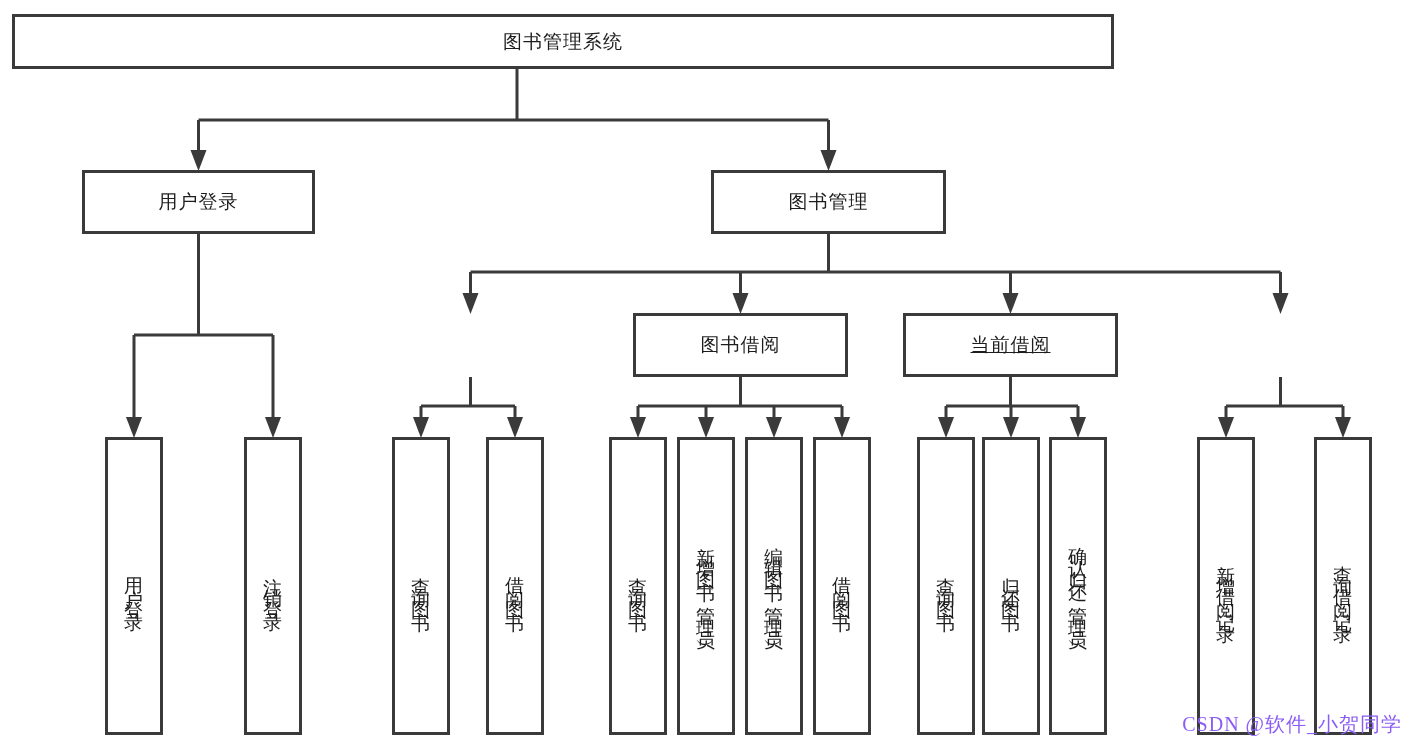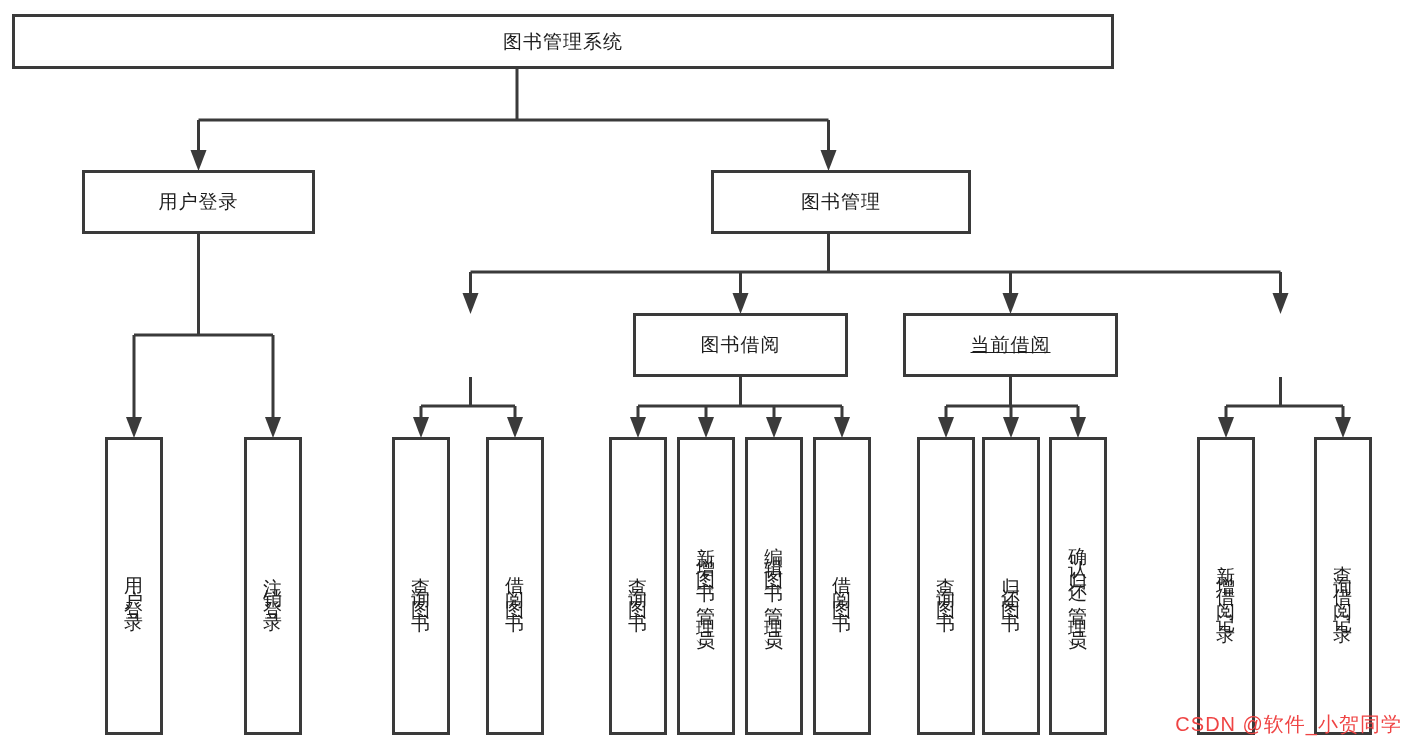--- a/index.html
+++ b/index.html
@@ -14,21 +14,21 @@
     border:3px solid #3a3a3a;background:#ffffff;
     display:flex;align-items:center;justify-content:center;
     color:#1d1d1d;font-size:19px;letter-spacing:1px;
   }
   .vbox span{
     writing-mode:vertical-rl;text-orientation:mixed;
     line-height:1;letter-spacing:12px;font-size:19px;color:#1d1d1d;
   }
   .watermark{
     position:absolute;z-index:5;right:3px;top:711px;
-    color:#ef4444;font-size:20px;letter-spacing:1px;white-space:nowrap;
+    color:#8b5cf6;font-size:20px;letter-spacing:1px;white-space:nowrap;font-family:Liberation Serif, serif;
   }
 </style>
 </head>
 <body>
 
 <div id="canvas">
 
   <svg id="wires" width="1405" height="747" viewBox="0 0 1405 747">
     <g stroke="#3a3a3a" stroke-width="3" fill="none">
       <path d="M517 68 V120 M198.5 120 H828.5 M198.5 120 V152 M828.5 120 V152"></path>
@@ -62,21 +62,21 @@
     </g>
   </svg>
 
   <div class="box" style="left:12px;top:14px;width:1102px;height:55px;">
     <span>图书管理系统</span>
   </div>
 
   <div class="box" style="left:82px;top:170px;width:233px;height:64px;">
     <span>用户登录</span>
   </div>
-  <div class="box" style="left:711px;top:170px;width:260px;height:64px;">
+  <div class="box" style="left:711px;top:170px;width:235px;height:64px;">
     <span>图书管理</span>
   </div>
 
   <div class="box" style="left:633px;top:313px;width:215px;height:64px;text-align:center;">
     <span>图书借阅</span>
   </div>
   <div class="box" style="left:903px;top:313px;width:215px;height:64px;text-decoration:underline;">
     <span>当前借阅</span>
   </div>
 

